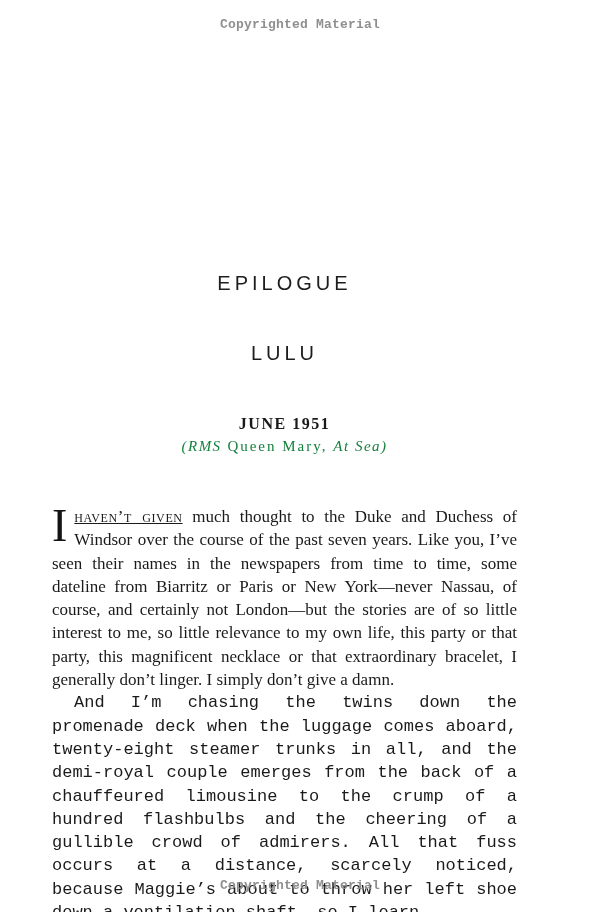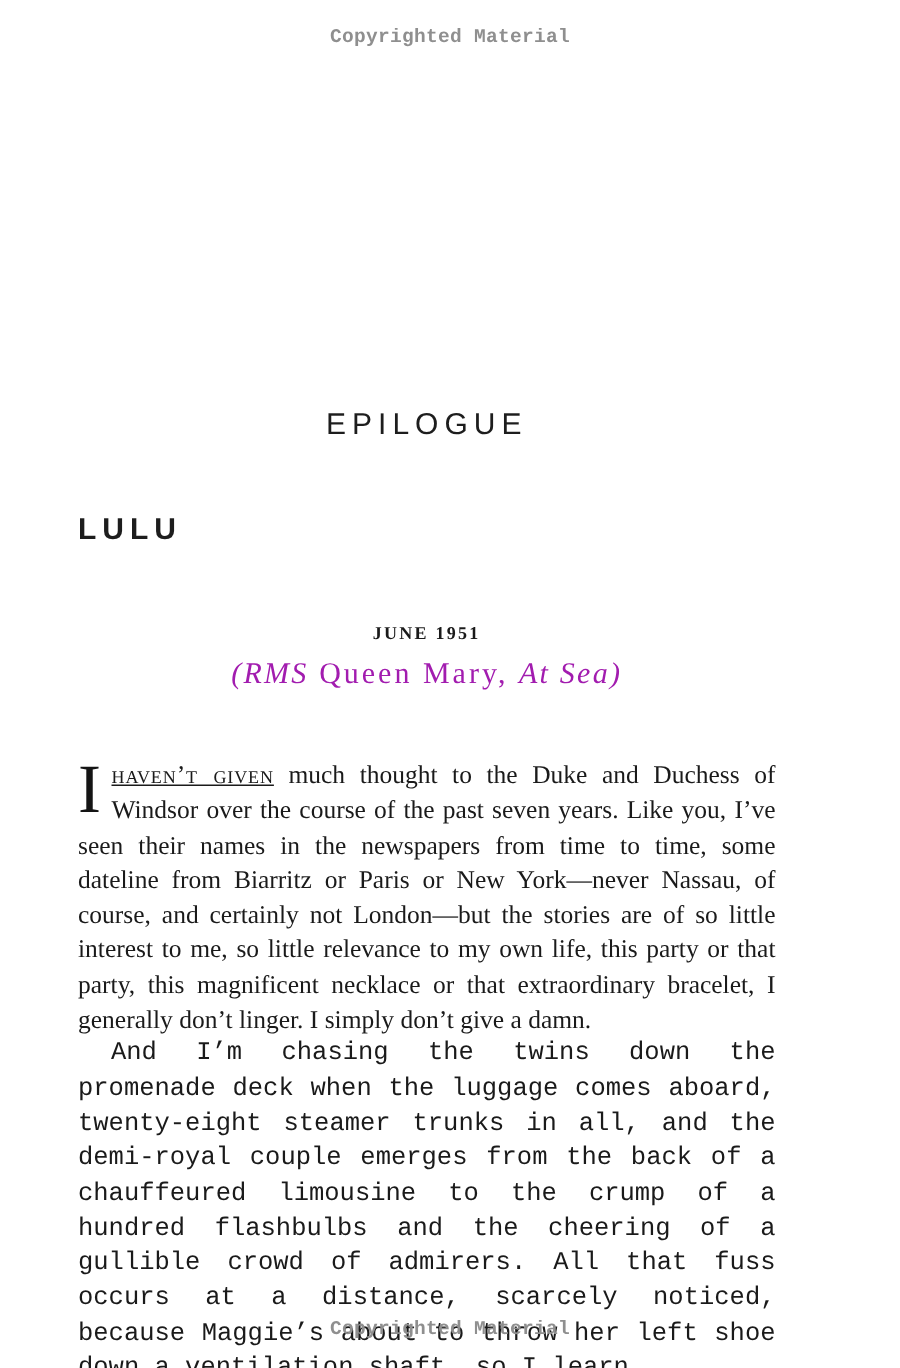--- a/index.html
+++ b/index.html
@@ -39,39 +39,40 @@
     top: 272px;
     text-align: center;
     font-family: "Liberation Sans", sans-serif;
     font-size: 20px;
     font-weight: 400;
     letter-spacing: 4px;
     color: #1d1d1d;
   }
   .chapter-title {
     top: 342px;
+    text-align: center;
     font-family: "Liberation Sans", sans-serif;
     font-size: 20px;
-    font-weight: 700;
+    font-weight: 400;
     letter-spacing: 4px;
     color: #1d1d1d;
   }
   .dateline {
     top: 415px;
     text-align: center;
-    font-size: 12px;
+    font-size: 16px;
     font-weight: 600;
     letter-spacing: 1.5px;
     color: #1a1a1a;
   }
   .location-line {
     top: 438px;
     text-align: center;
-    font-size: 20px;
-    color: #a21caf;
+    font-size: 15px;
+    color: #15803d;
   }
   .location-line .ital {
     font-style: italic;
     letter-spacing: 1.5px;
   }
   .location-line .roman {
     font-style: normal;
     letter-spacing: 2px;
   }
 

